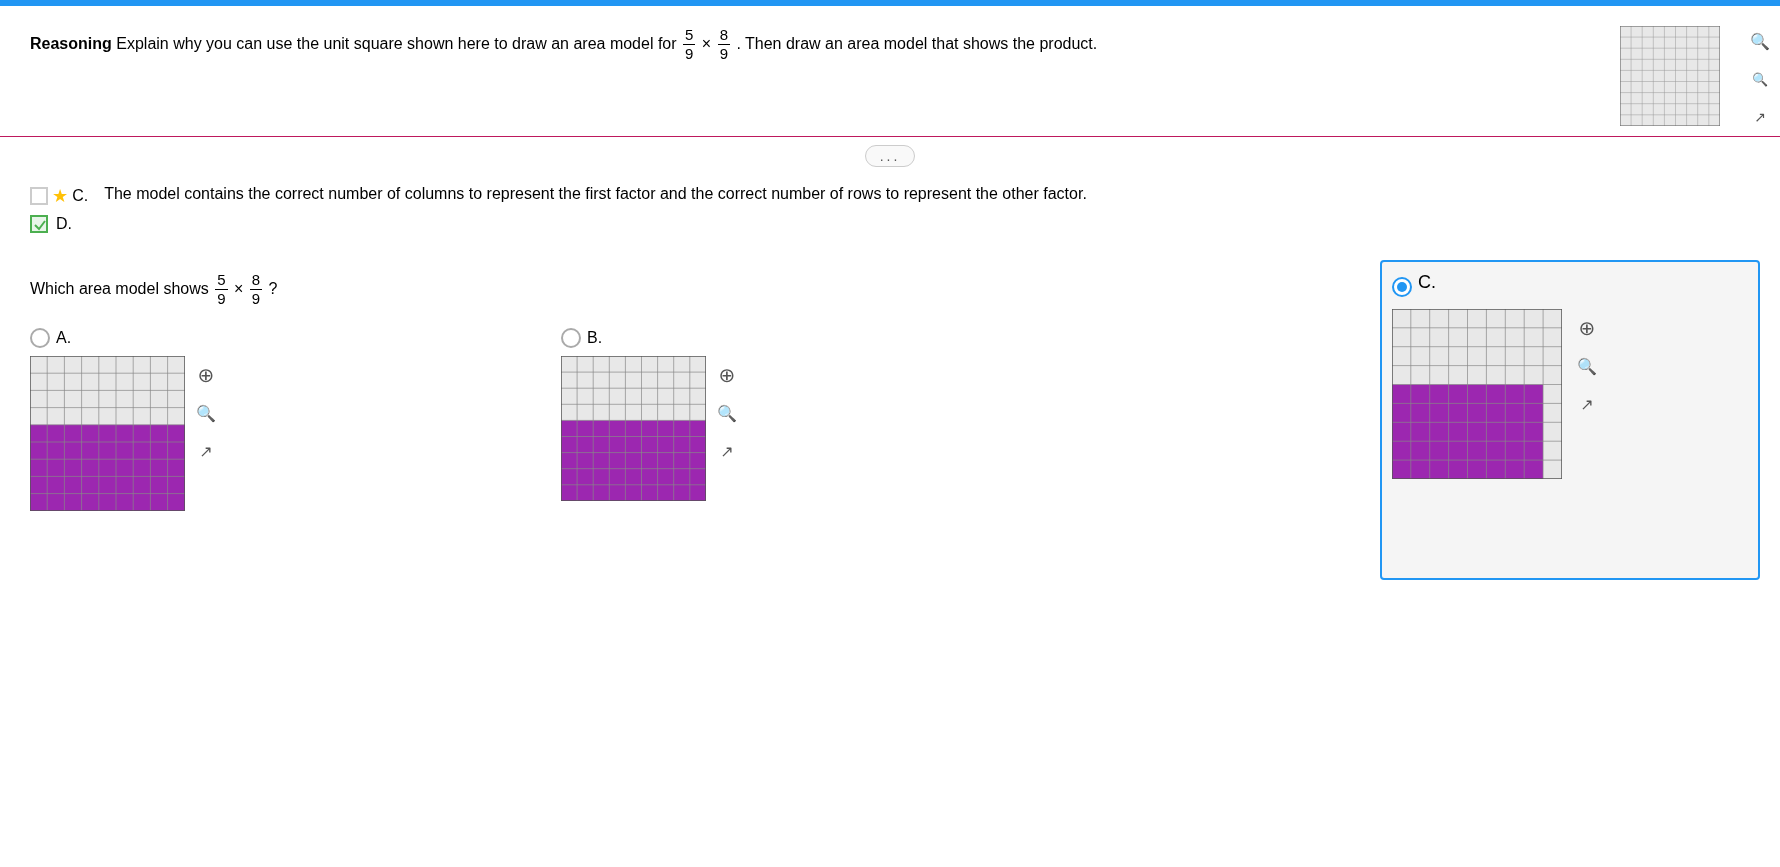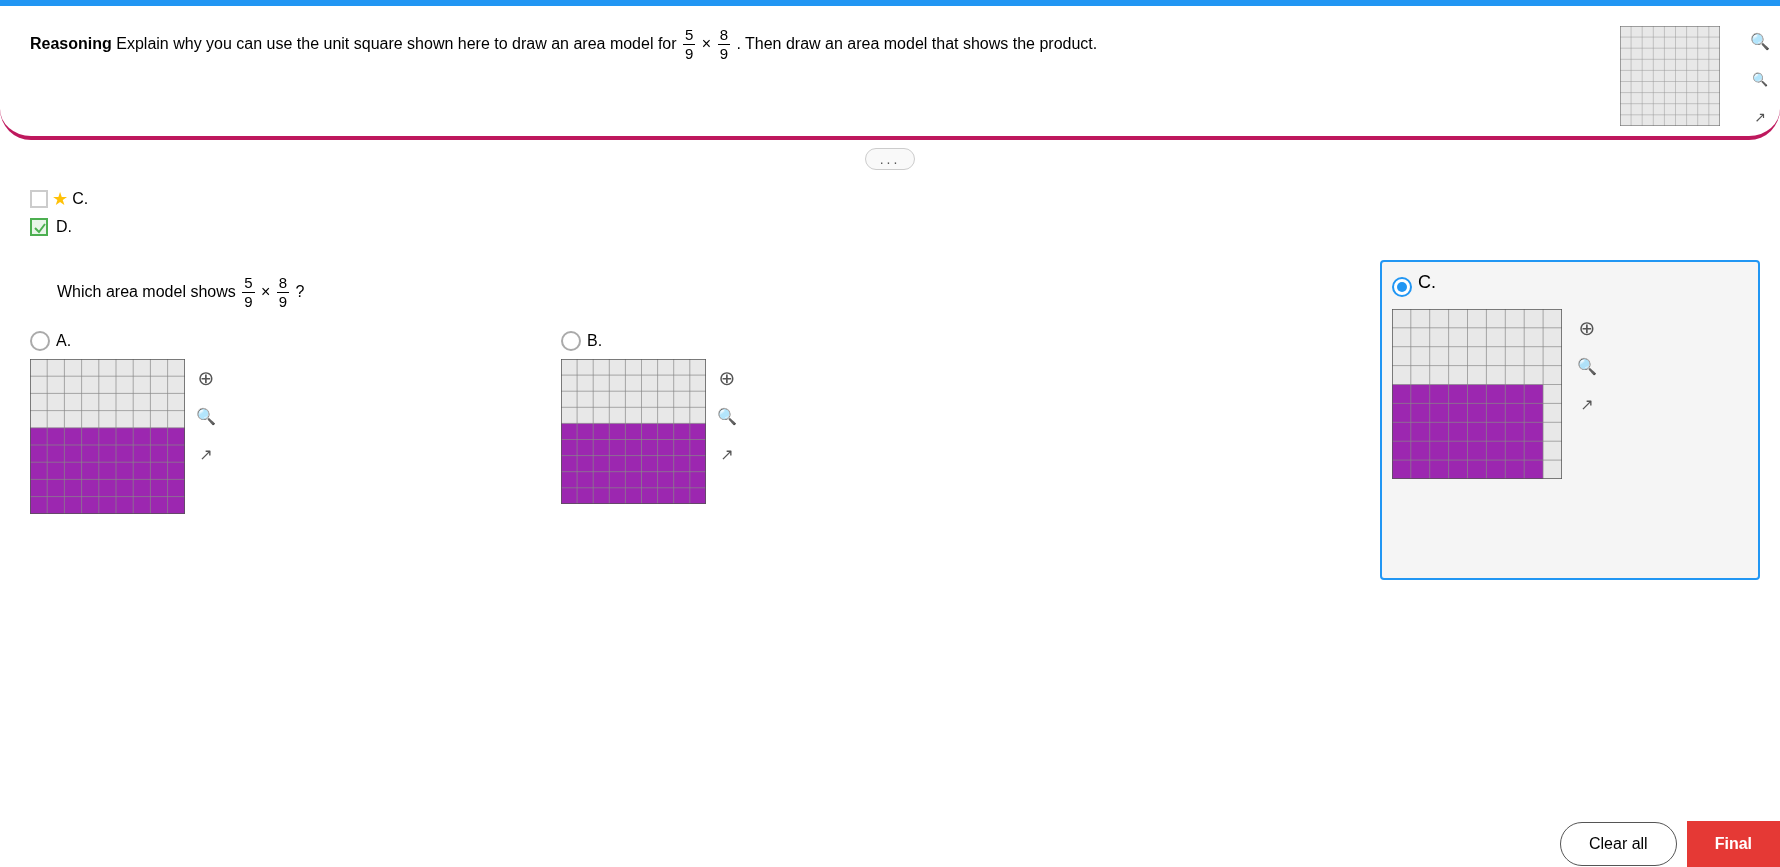--- a/index.html
+++ b/index.html
@@ -28,23 +28,22 @@
       width: 100%;
     }
 
     
     .reasoning-section {
       padding: 20px 30px 10px 30px;
       display: flex;
       flex-direction: row;
       align-items: flex-start;
       justify-content: space-between;
-      border-bottom: 4px solid #be185d;
-      position: relative;
-      border-radius: 31px;
+      border-bottom: 1px solid #be185d;
+      position: relative;
     }
 
     .reasoning-text {
       font-size: 16px;
       max-width: 1350px;
       line-height: 1.5;
     }
 
     .reasoning-text .bold {
       font-weight: bold;
@@ -141,21 +140,20 @@
       background: #e8f5e9;
       display: inline-block;
       margin-right: 4px;
       position: relative;
     }
 
     
     .question-section {
       padding: 10px 44px 20px 30px;
       font-size: 16px;
-      margin-left: 27px;
     }
 
     
     .choices-row {
       display: flex;
       flex-direction: row;
       padding: 0 30px;
       gap: 40px;
       align-items: flex-start;
       position: relative;
@@ -340,20 +338,21 @@
     <button class="dots-btn">...</button>
   </div>
 
   <div class="answer-section">
     <div class="answer-item">
       <div class="checkbox-star">
         <span class="check-box" style="border-color:#ccc;"></span>
         <span class="star-icon">★</span>
         <span style="font-weight:500;margin-right:6px;">C.</span>
       </div>
+      <span>The model contains the correct number of columns to represent the first factor and the correct number of rows to represent the other factor.</span>
     </div>
     <div class="answer-item">
       <div class="checkbox-star">
         <span class="check-box-checked">
           <svg width="14" height="14" viewBox="0 0 14 14" style="position:absolute;top:1px;left:1px;">
               <polyline points="2,7 6,11 12,3" stroke="#4CAF50" stroke-width="2" fill="none"></polyline>
             </svg>
         </span>
         <span style="color:#4CAF50;font-size:18px;margin-right:4px;"></span>
         <span style="font-weight:500;margin-right:6px;">D.</span>
@@ -497,17 +496,13 @@
         <rect x="0" y="0" width="170" height="170" fill="none" stroke="#555" stroke-width="1.5"></rect>
       </svg>
       <div class="choice-icons">
         <button class="icon-btn" style="font-size:20px;">⊕</button>
         <button class="icon-btn" style="font-size:16px;">🔍</button>
         <button class="icon-btn" style="font-size:16px;">↗</button>
       </div>
     </div>
   </div>
 
-  <div class="bottom-bar">
-    <button class="clear-all-btn">Clear all</button>
-    <button class="final-btn">Final</button>
-  </div>
 </div>
 
 </body></html>

